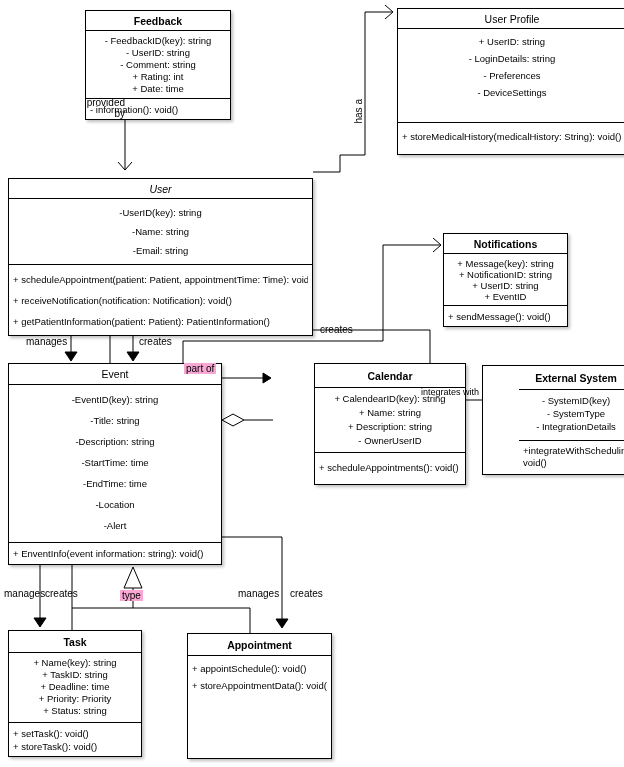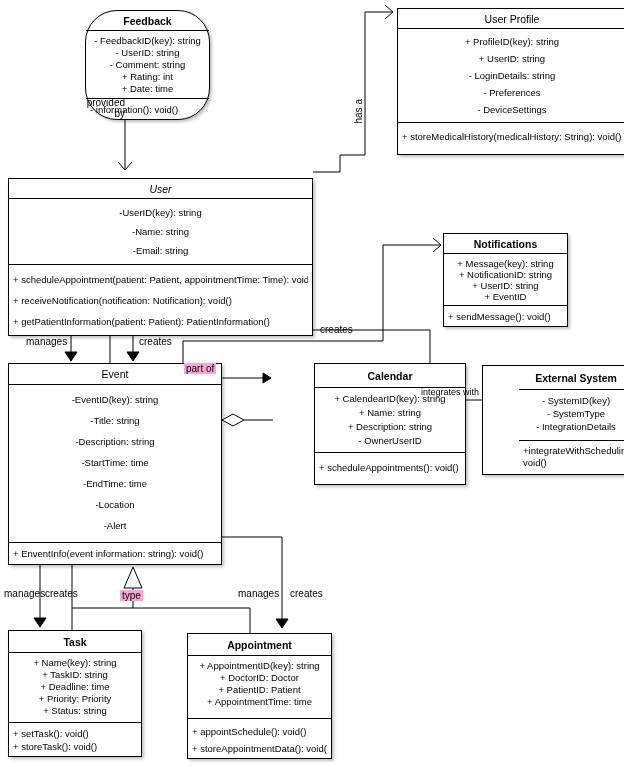--- a/index.html
+++ b/index.html
@@ -89,38 +89,37 @@
   <g>
     <path d="M133,588 V608"></path>
       <polygon class="hollow" points="133,567 124,588 142,588"></polygon>
   </g>
   <g>
     <path d="M222,537 H282 V620"></path>
       <polygon points="276,619 288,619 282,628"></polygon>
   </g>
 </svg>
 
-<div class="uml-box" style="left:85px;top:10px;width:125px;height:110px;border-radius:32px;--lha:12px;--lhm:14px;">
+<div class="uml-box" style="left:85px;top:10px;width:146px;height:110px;--lha:12px;--lhm:14px;">
   <div class="title bold" style="height:20px;">Feedback</div>
   <div class="attrs" style="height:68px;">
       <div class="line">- FeedbackID(key): string</div>
       <div class="line">- UserID: string</div>
       <div class="line">- Comment: string</div>
       <div class="line">+ Rating: int</div>
       <div class="line">+ Date: time</div>
     </div>
   <div class="methods">
       <div class="line">- information(): void()</div>
     </div>
 </div>
 
 <div class="uml-box" style="left:397px;top:8px;width:230px;height:147px;--lha:17px;--lhm:13px;">
   <div class="title" style="height:20px;">User Profile</div>
   <div class="attrs" style="height:94px;">
-      <div class="line">+ ProfileID(key): string</div>
       <div class="line">+ UserID: string</div>
       <div class="line">- LoginDetails: string</div>
       <div class="line">- Preferences</div>
       <div class="line">- DeviceSettings</div>
     </div>
   <div class="methods" style="padding-top:7px;">
       <div class="line">+ storeMedicalHistory(medicalHistory: String): void()</div>
     </div>
 </div>
 
@@ -203,26 +202,20 @@
       <div class="line">+ Status: string</div>
     </div>
   <div class="methods">
       <div class="line">+ setTask(): void()</div>
       <div class="line">+ storeTask(): void()</div>
     </div>
 </div>
 
 <div class="uml-box" style="left:187px;top:633px;width:145px;height:126px;--lha:12px;--lhm:17px;">
   <div class="title bold" style="height:22px;">Appointment</div>
-  <div class="attrs" style="height:63px;">
-      <div class="line">+ AppointmentID(key): string</div>
-      <div class="line">+ DoctorID: Doctor</div>
-      <div class="line">+ PatientID: Patient</div>
-      <div class="line">+ AppointmentTime: time</div>
-    </div>
   <div class="methods">
       <div class="line">+ appointSchedule(): void()</div>
       <div class="line">+ storeAppointmentData(): void()</div>
     </div>
 </div>
 
 <div class="elabel wrap" style="left:78px;top:97px;width:47px;text-align:right;">provided by</div>
 <div class="elabel rot" style="left:337px;top:97px;width:42px;">has a</div>
 <div class="elabel" style="left:320px;top:324px;">creates</div>
 <div class="elabel" style="left:26px;top:336px;">manages</div>

